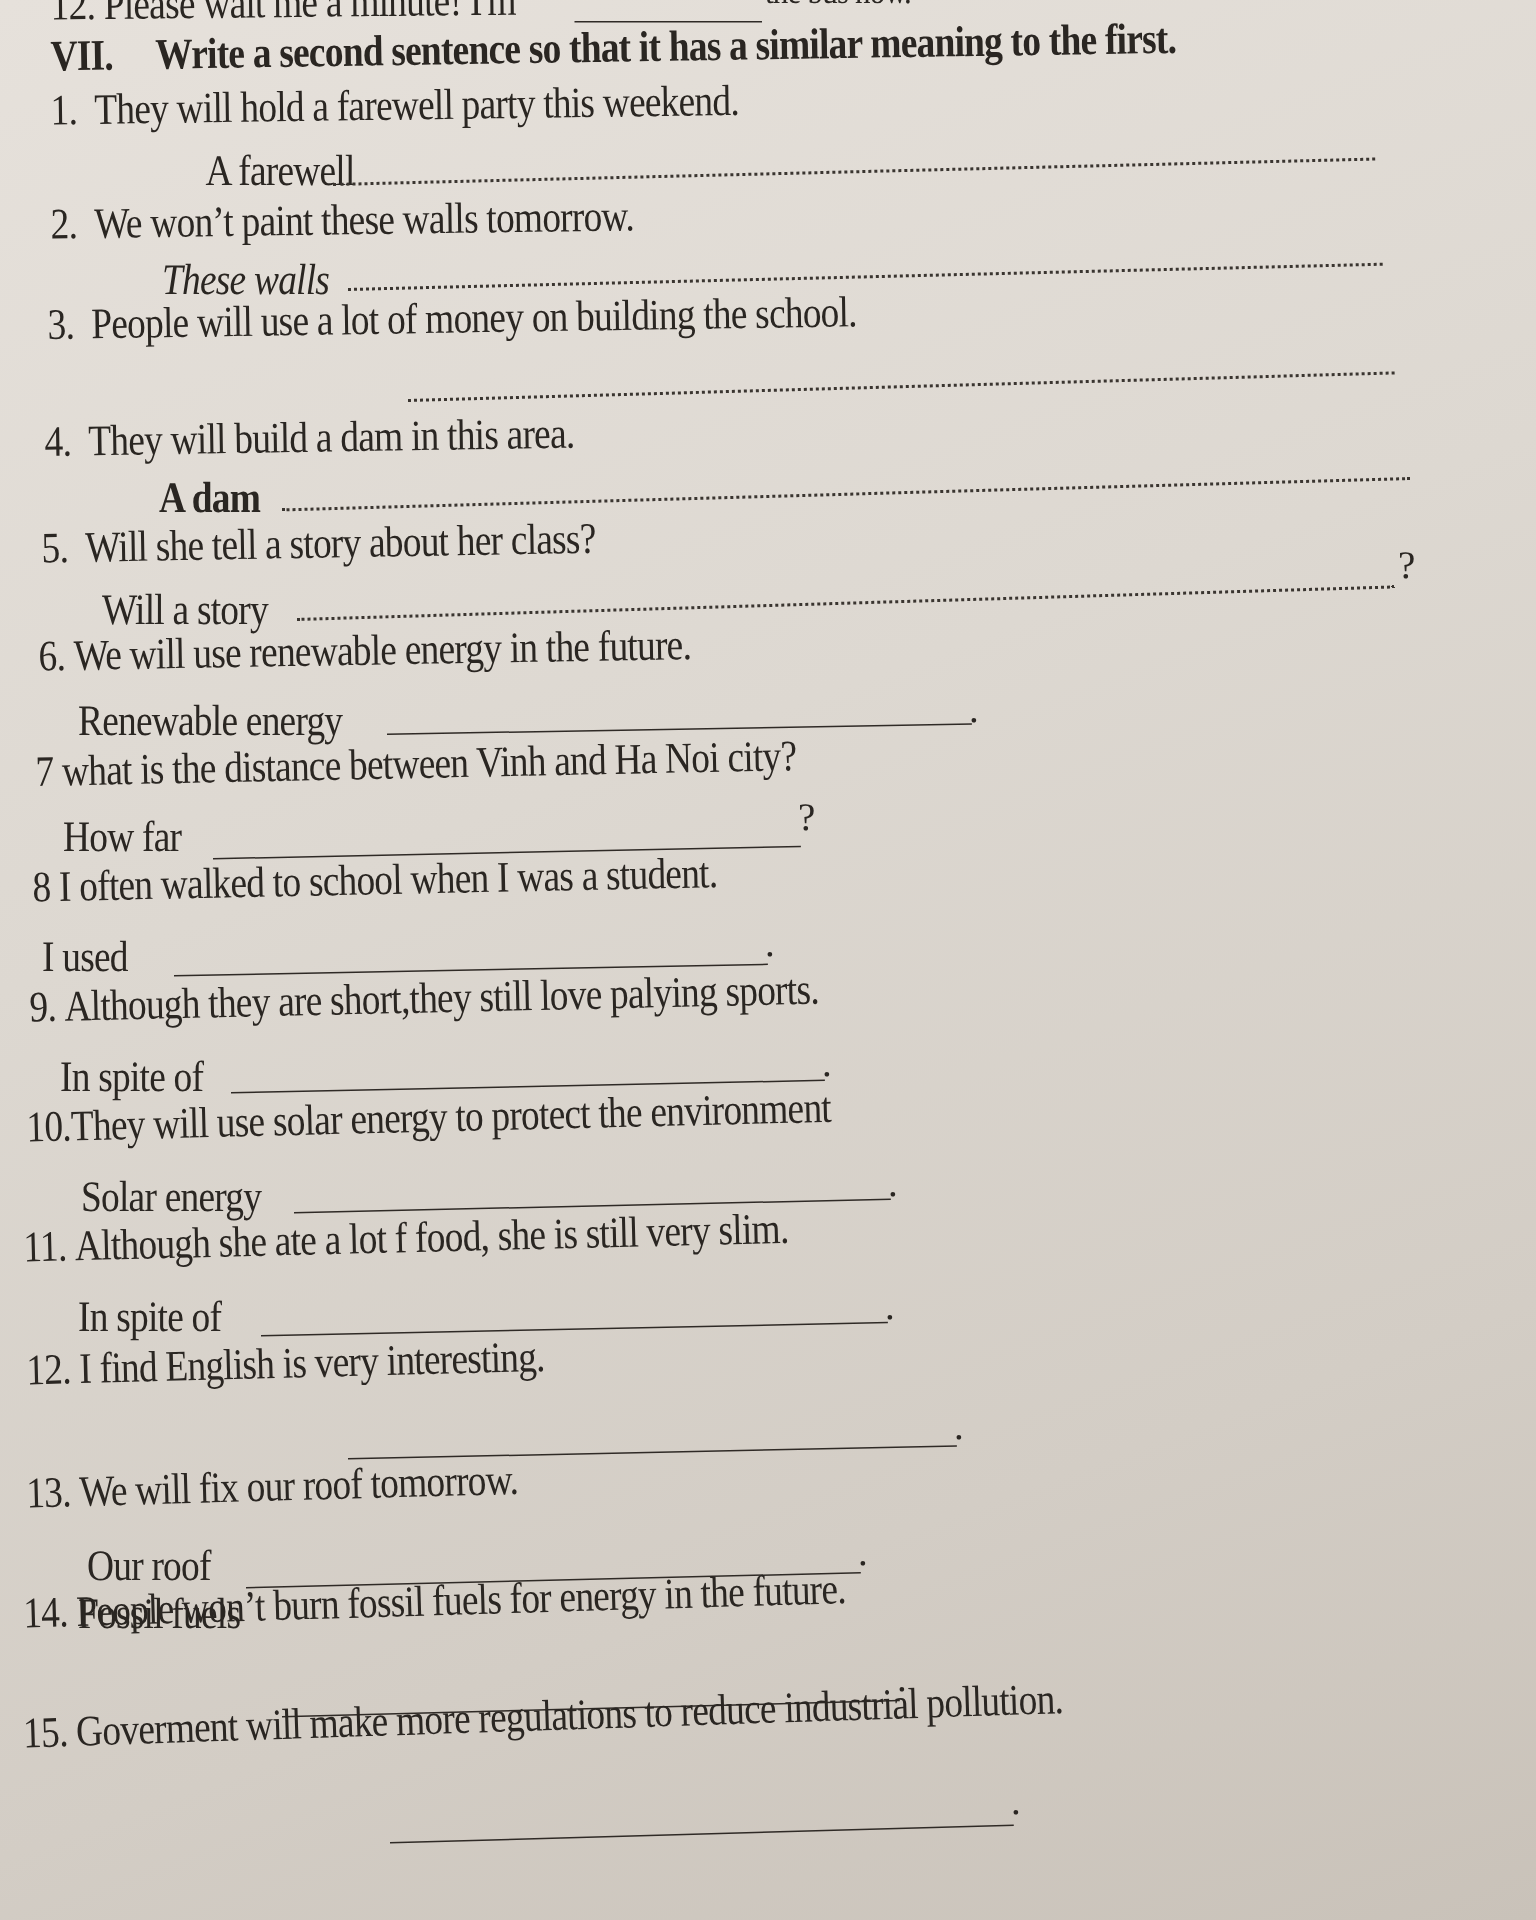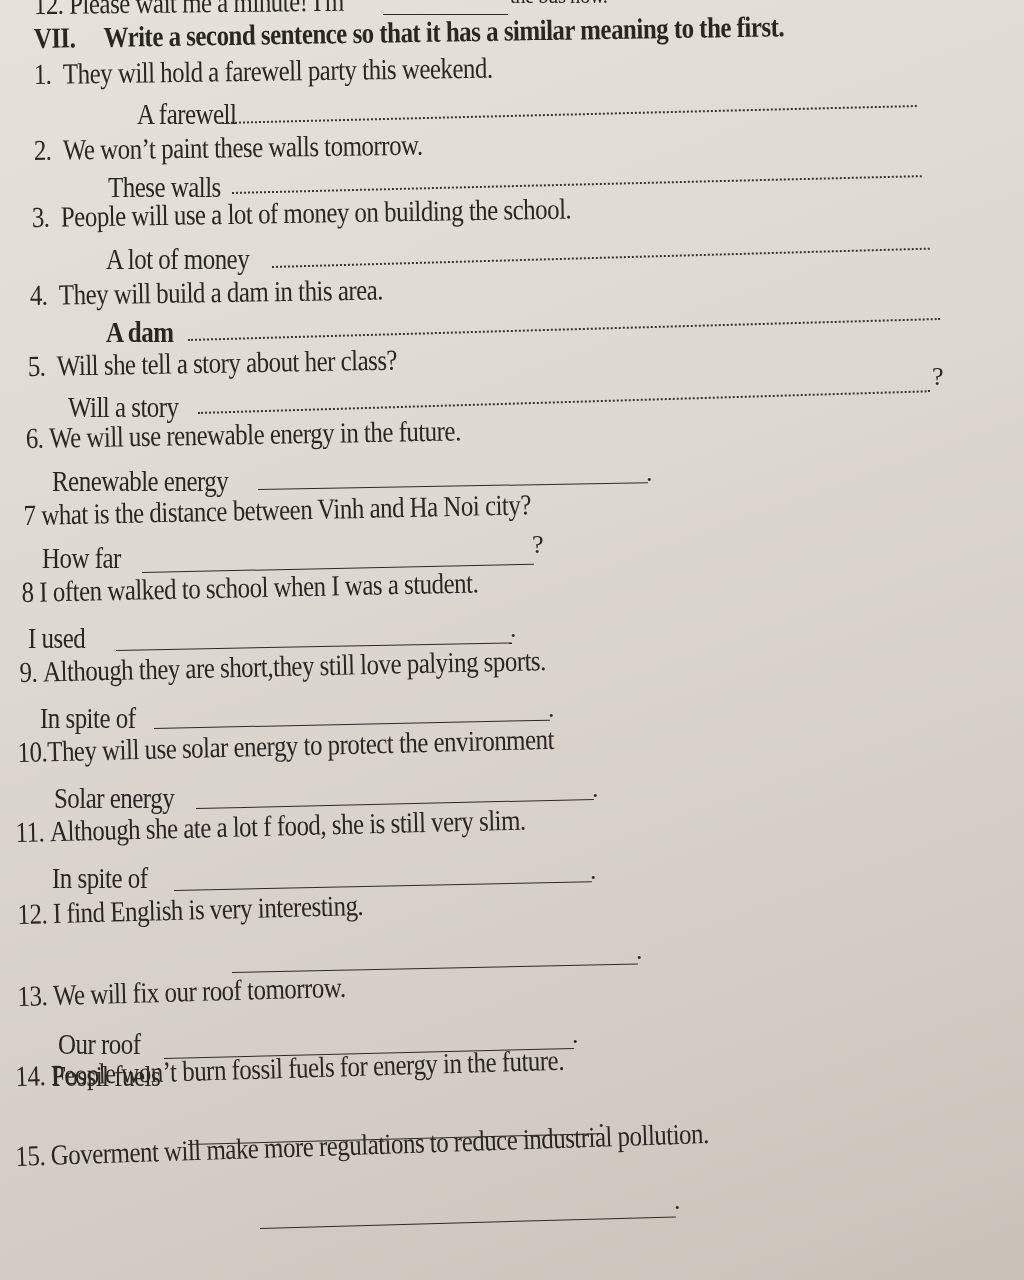--- a/index.html
+++ b/index.html
@@ -51,30 +51,27 @@
     <span class="condensed"><span>1.</span>&nbsp;&nbsp;<span>They will hold a farewell party this weekend.</span></span>
   </div>
   <div class="line" style="left:124px; top:98px;margin-left:13px;">
     <span class="condensed">A farewell</span>
   </div>
   <div class="blank-dotted" style="left:222px; top:122px; width:695px; transform: rotate(-1.4deg); transform-origin:left;"></div>
 
   <div class="line" style="left:34px; top:134px; transform: rotate(-0.8deg);">
     <span class="condensed"><span>2.</span>&nbsp;&nbsp;<span>We won’t paint these walls tomorrow.</span></span>
   </div>
-  <div class="line" style="left:108px; top:171px;">
+  <div class="line" style="left:108px; top:171px;font-style:italic;">
     <span class="condensed">These walls</span>
   </div>
   <div class="blank-dotted" style="left:232px; top:192px; width:690px; transform: rotate(-1.4deg); transform-origin:left;"></div>
 
   <div class="line" style="left:32px; top:201px; transform: rotate(-0.9deg);">
     <span class="condensed"><span>3.</span>&nbsp;&nbsp;<span>People will use a lot of money on building the school.</span></span>
-  </div>
-  <div class="line" style="left:106px; top:243px;">
-    <span class="condensed">A lot of money</span>
   </div>
   <div class="blank-dotted" style="left:272px; top:266px; width:658px; transform: rotate(-1.6deg); transform-origin:left;"></div>
 
   <div class="line" style="left:30px; top:279px; transform: rotate(-0.9deg);">
     <span class="condensed"><span>4.</span>&nbsp;&nbsp;<span>They will build a dam in this area.</span></span>
   </div>
   <div class="line" style="left:106px; top:316px;font-weight:bold;">
     <span class="condensed">A dam</span>
   </div>
   <div class="blank-dotted" style="left:188px; top:339px; width:752px; transform: rotate(-1.6deg); transform-origin:left;"></div>

